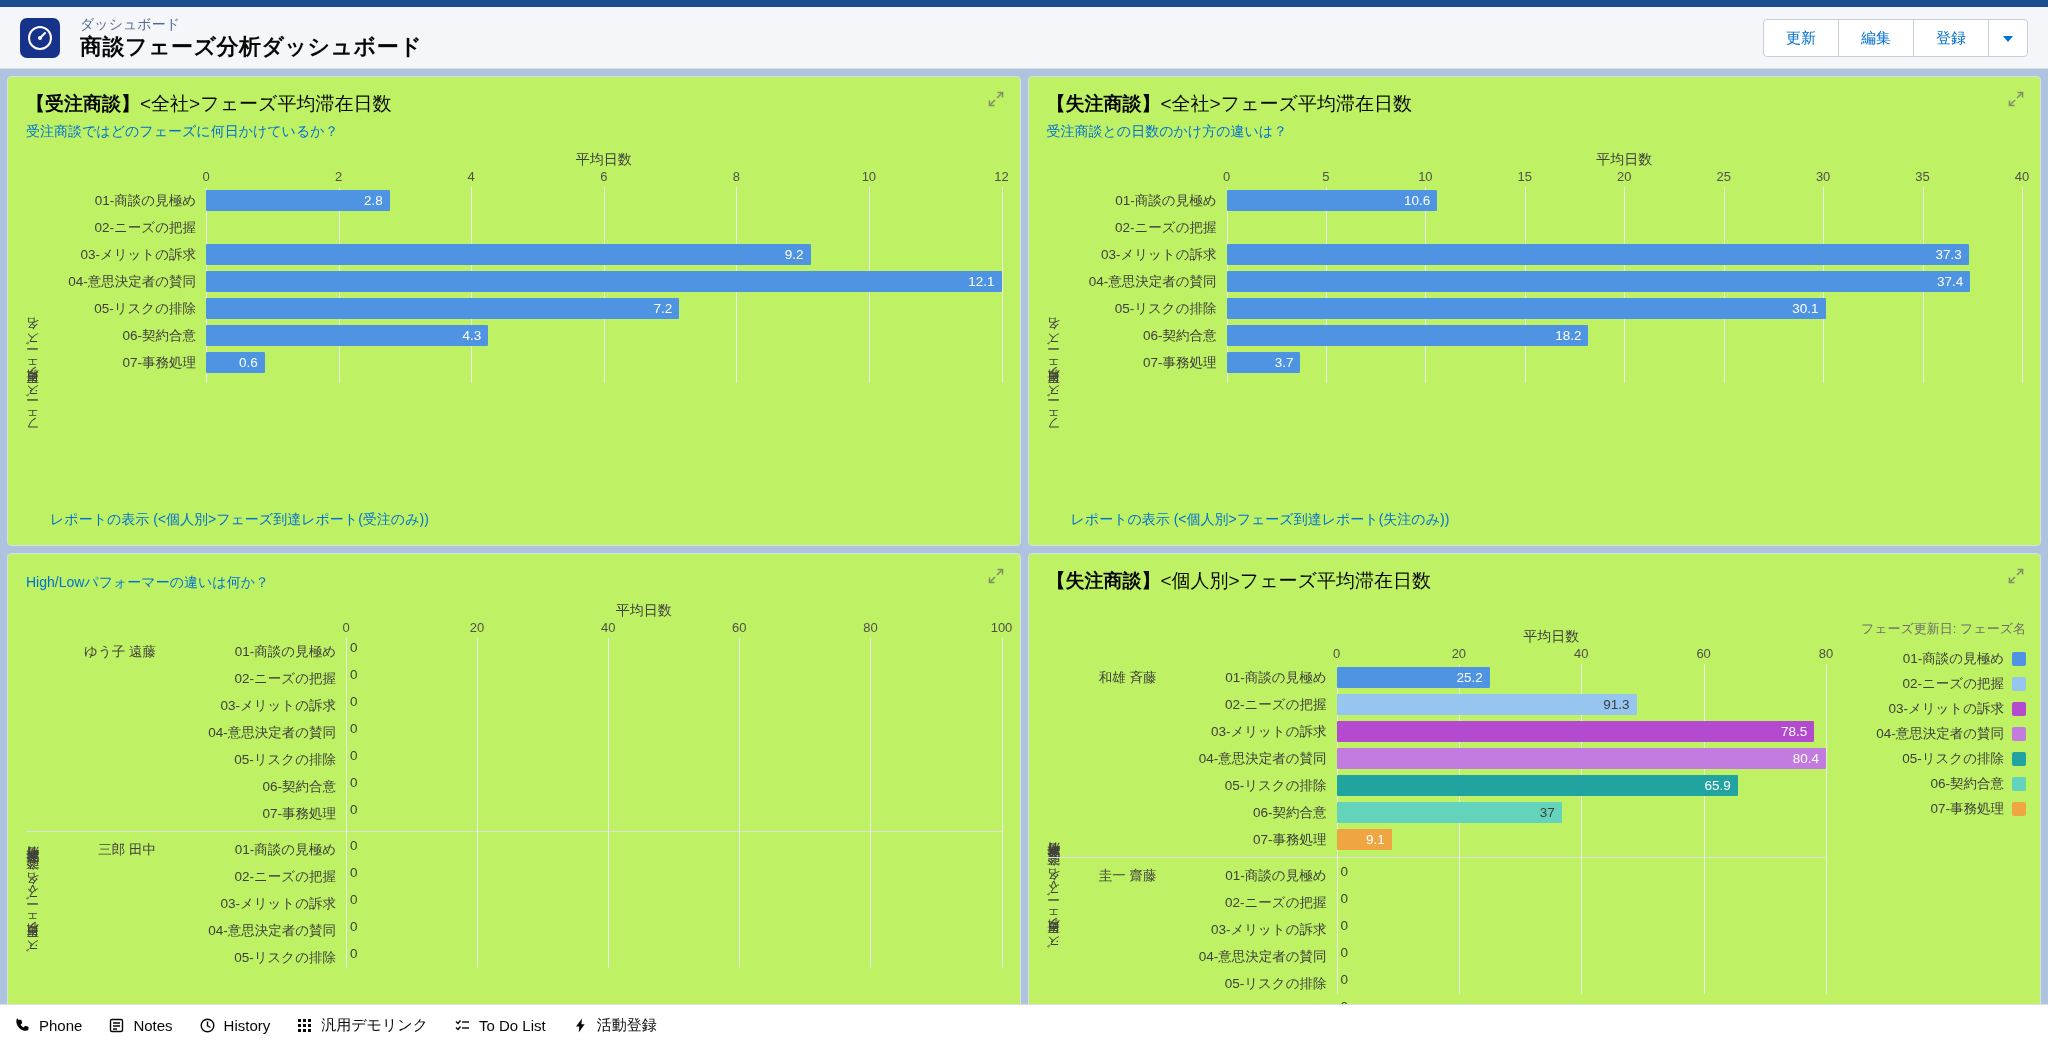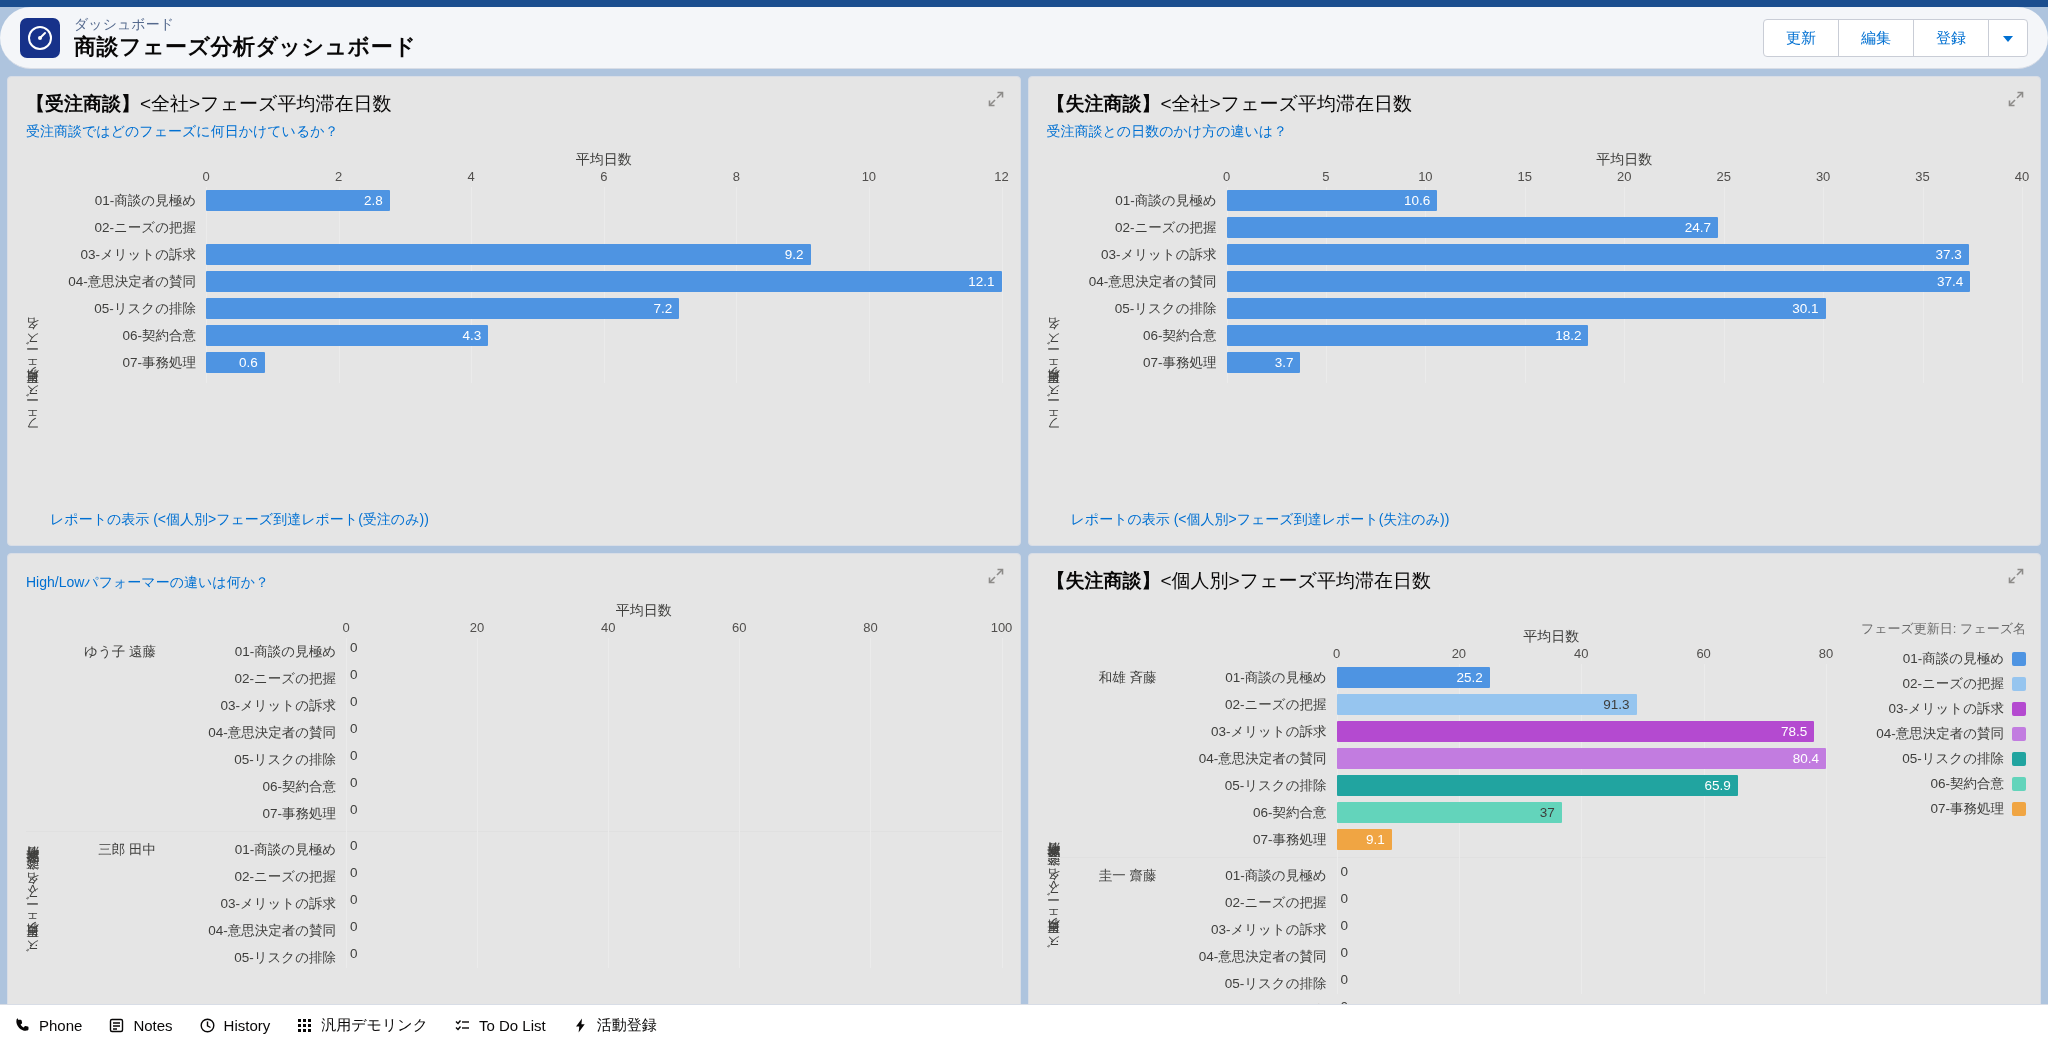--- a/index.html
+++ b/index.html
@@ -12,21 +12,21 @@
     overflow: hidden;
   }
   .app { position:relative; width:2048px; height:1046px; background:#aec4de; }
 
   
   .top-strip { height:7px; background:#1b4e8f; width:100%; }
 
   
   .header {
     height:62px; background:#f4f6f9; border-bottom:1px solid #d8dde6;
-    display:flex; align-items:center; padding:13px 20px; gap:14px;border-radius:31px;
+    display:flex; align-items:center; padding:13px 20px; gap:20px;
   }
   .app-icon {
     width:40px; height:40px; border-radius:7px; background:#17328a;
     display:flex; align-items:center; justify-content:center; flex:0 0 auto;
   }
   .app-icon svg { display:block; }
   .title-block { display:flex; flex-direction:column; justify-content:center; line-height:1.15; }
   .crumb { font-size:14px; color:#54698d; margin-bottom:2px; }
   .page-title { font-size:22px; font-weight:bold; color:#080707; letter-spacing:.5px; }
   .header-actions { margin-left:auto; display:flex; align-items:stretch; }
@@ -39,21 +39,21 @@
   .btn.caret { border-radius:0 4px 4px 0; padding:0 14px; }
   .caret-glyph { display:inline-block; border-left:5px solid transparent; border-right:5px solid transparent; border-top:6px solid #0070d2; vertical-align:middle; }
 
   
   .grid {
     padding:7px 7px 0 7px;
     display:grid; grid-template-columns:1fr 1fr; grid-template-rows:470px 470px;
     gap:7px;
   }
   .card {
-    background:#e5e5e5; border:1px solid #d8dde6; border-radius:4px;
+    background:#bef264; border:1px solid #d8dde6; border-radius:4px;
     position:relative; overflow:hidden; padding:14px 18px 12px 18px;
   }
   .card-title { font-size:19px; font-weight:bold; color:#080707; }
   .card-title .plain { font-weight:normal; }
   .card-sub { font-size:14px; color:#0070d2; margin-top:6px; }
   .expand-icon {
     position:absolute; top:14px; right:16px; width:16px; height:16px;
     cursor:pointer; opacity:.75;
   }
   .expand-icon svg { display:block; }
@@ -278,25 +278,20 @@
           <div class="row">
             <div class="cat" style="width:180px;">01-商談の見極め</div>
             <div class="barwrap">
                 <div class="bar" style="width:26.5%;">
                   <span class="val">10.6</span>
                 </div>
               </div>
           </div>
           <div class="row">
             <div class="cat" style="width:180px;">02-ニーズの把握</div>
-            <div class="barwrap">
-                <div class="bar" style="width:61.8%;">
-                  <span class="val">24.7</span>
-                </div>
-              </div>
           </div>
           <div class="row">
             <div class="cat" style="width:180px;">03-メリットの訴求</div>
             <div class="barwrap">
                 <div class="bar" style="width:93.3%;">
                   <span class="val">37.3</span>
                 </div>
               </div>
           </div>
           <div class="row">

